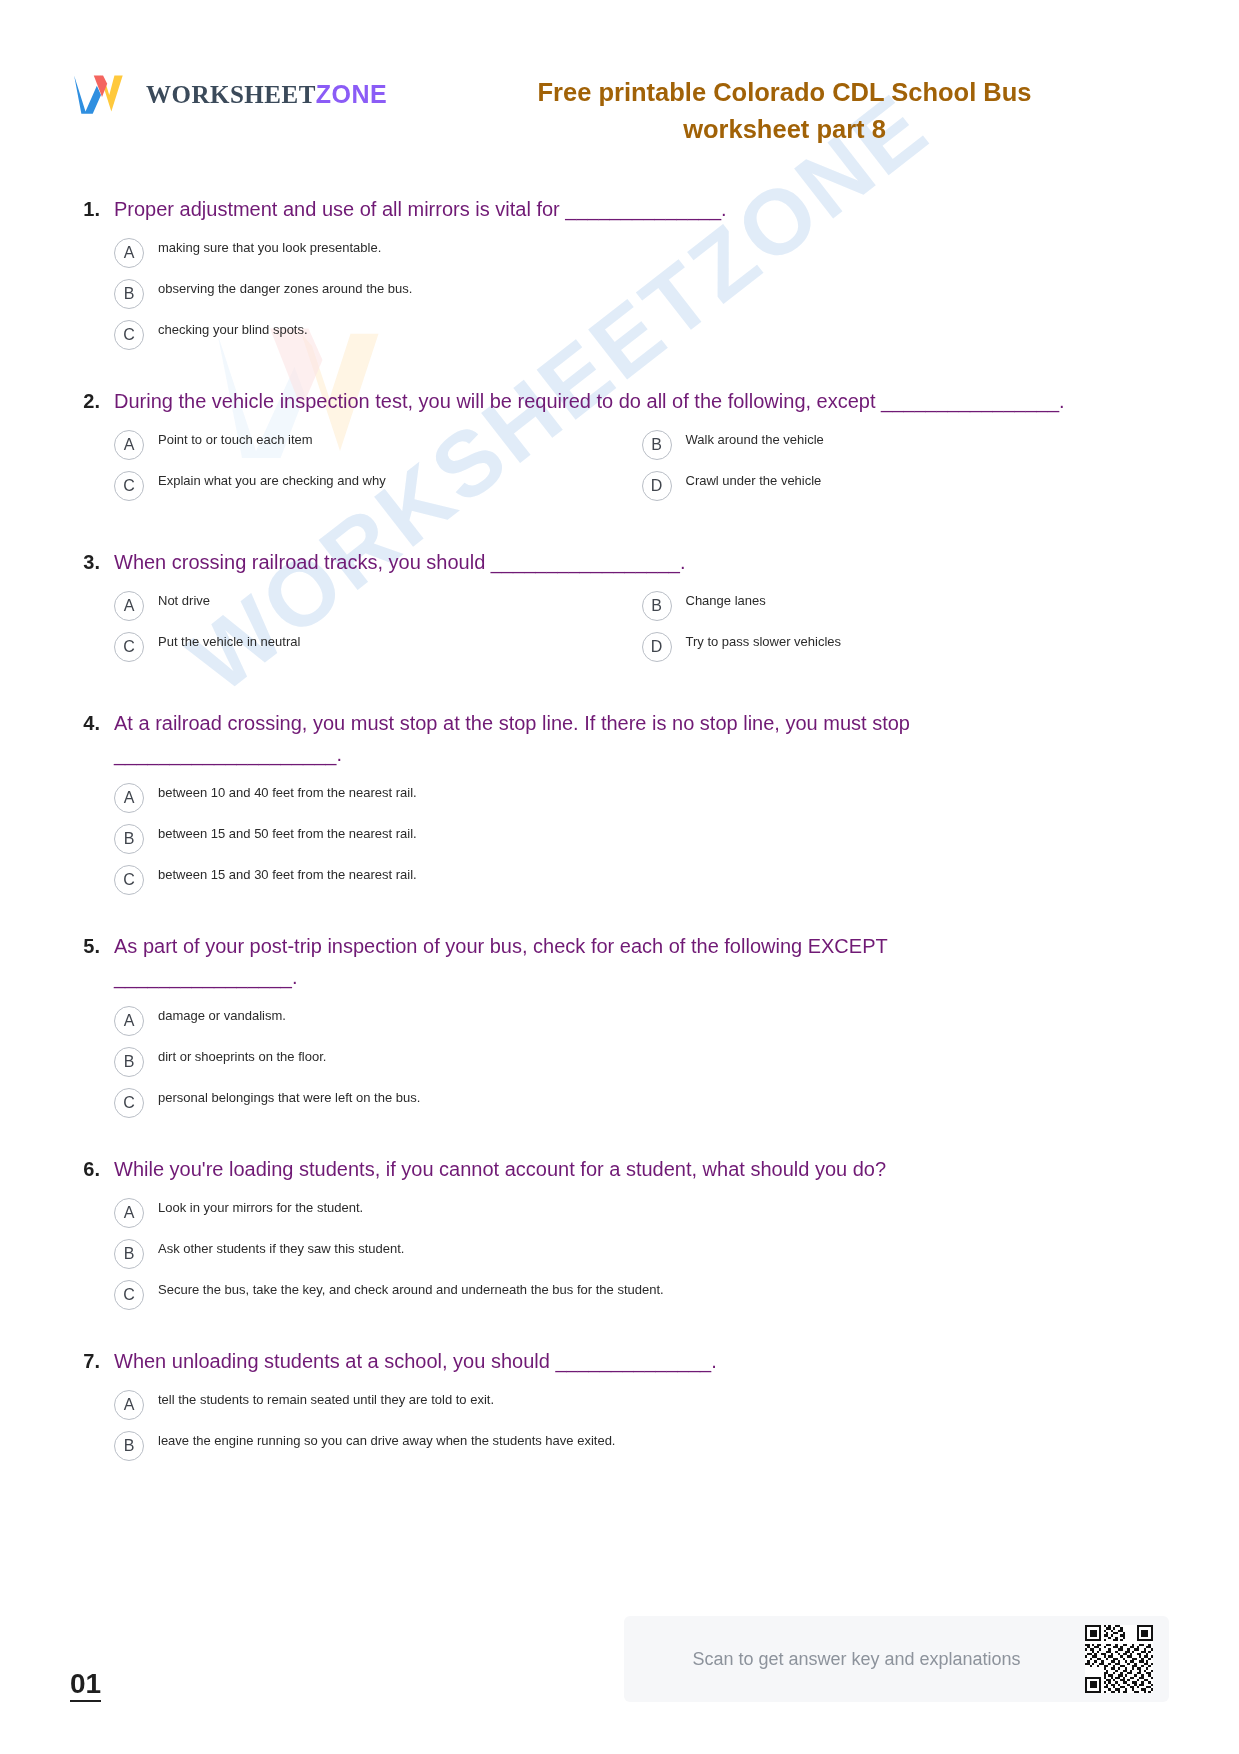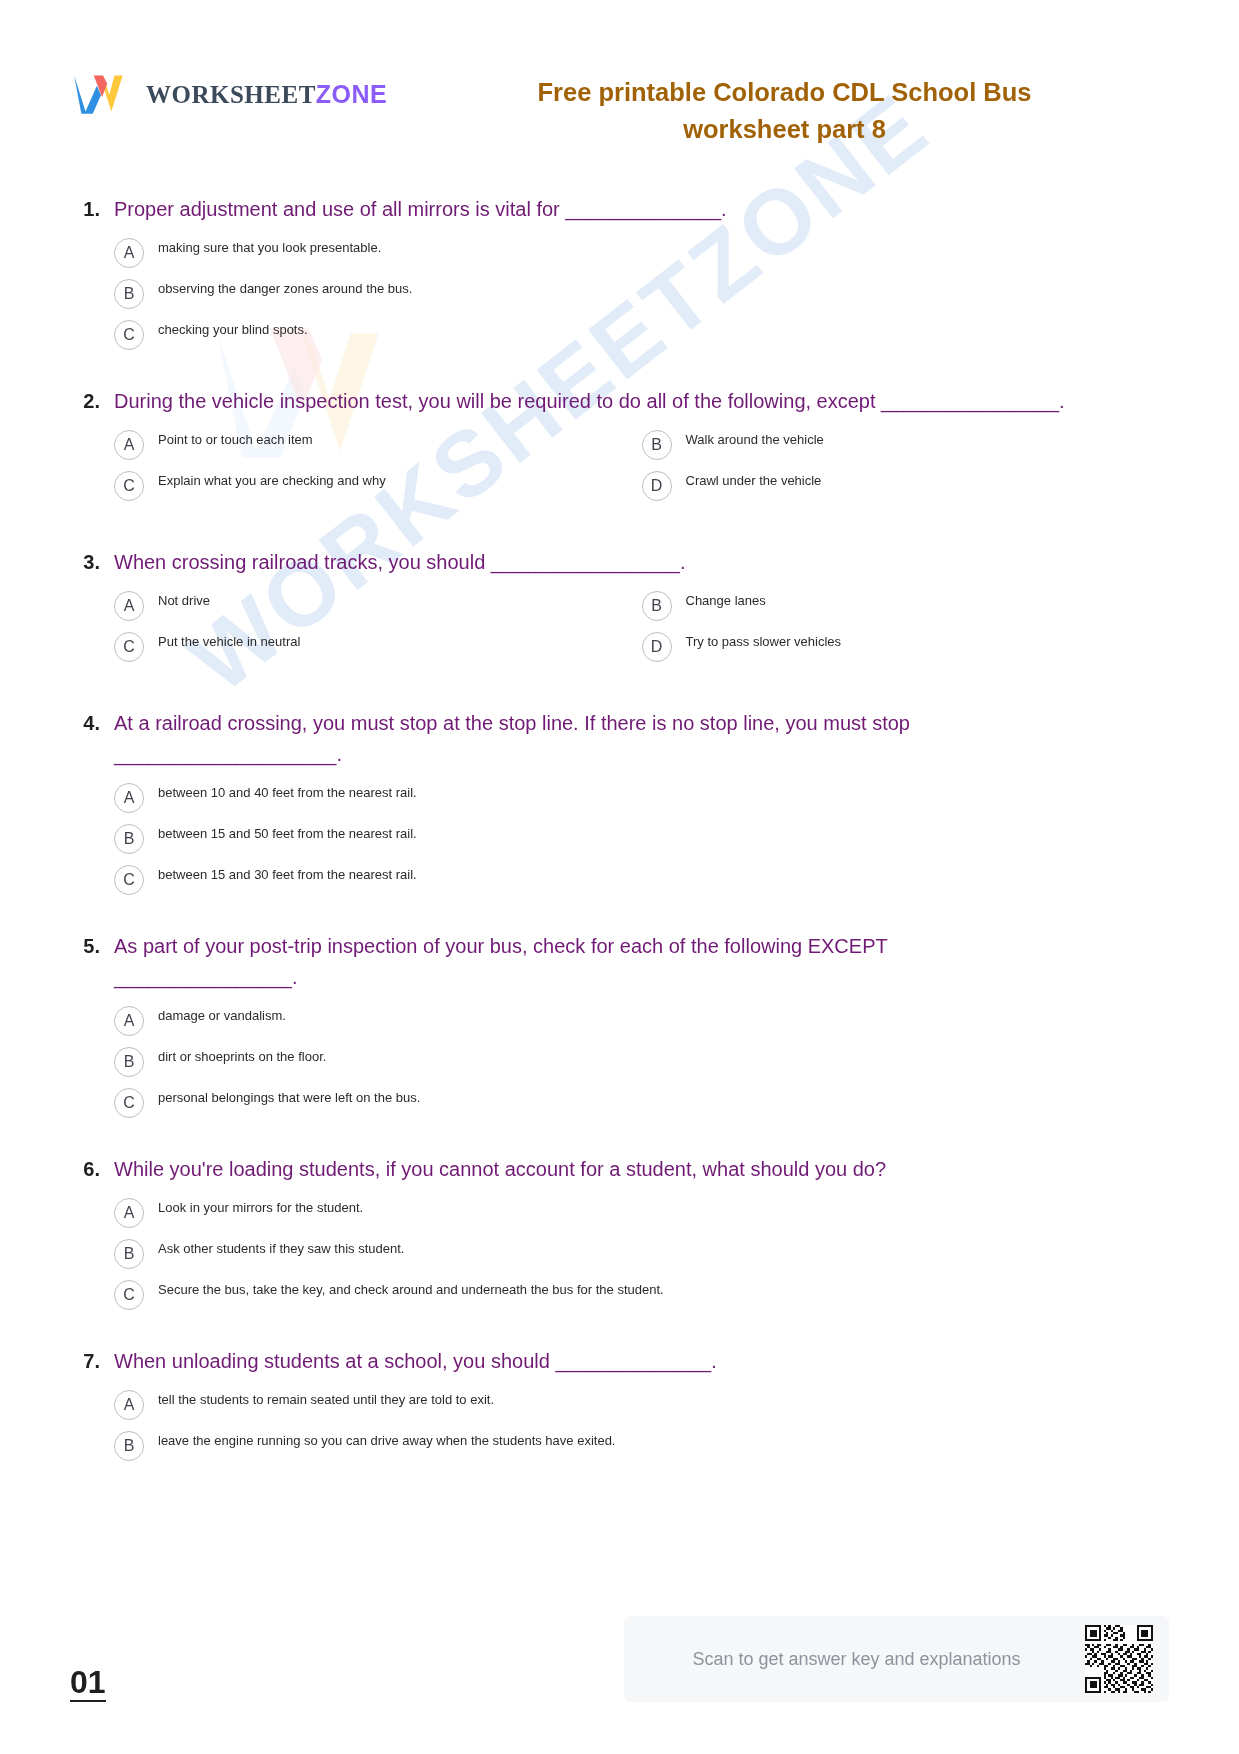--- a/index.html
+++ b/index.html
@@ -146,21 +146,21 @@
   .footer {
     position: absolute;
     left: 70px;
     right: 70px;
     bottom: 52px;
     display: flex;
     align-items: flex-end;
     z-index: 2;
   }
   .page-num {
-    font-size: 32px;
+    font-size: 28px;
     font-weight: 700;
     color: #1f1f1f;
     border-bottom: 2.5px solid #1f1f1f;
     padding-bottom: 2px;
     line-height: 1;
   }
   .scan-box {
     margin-left: auto;
     width: 545px;
     height: 86px;

